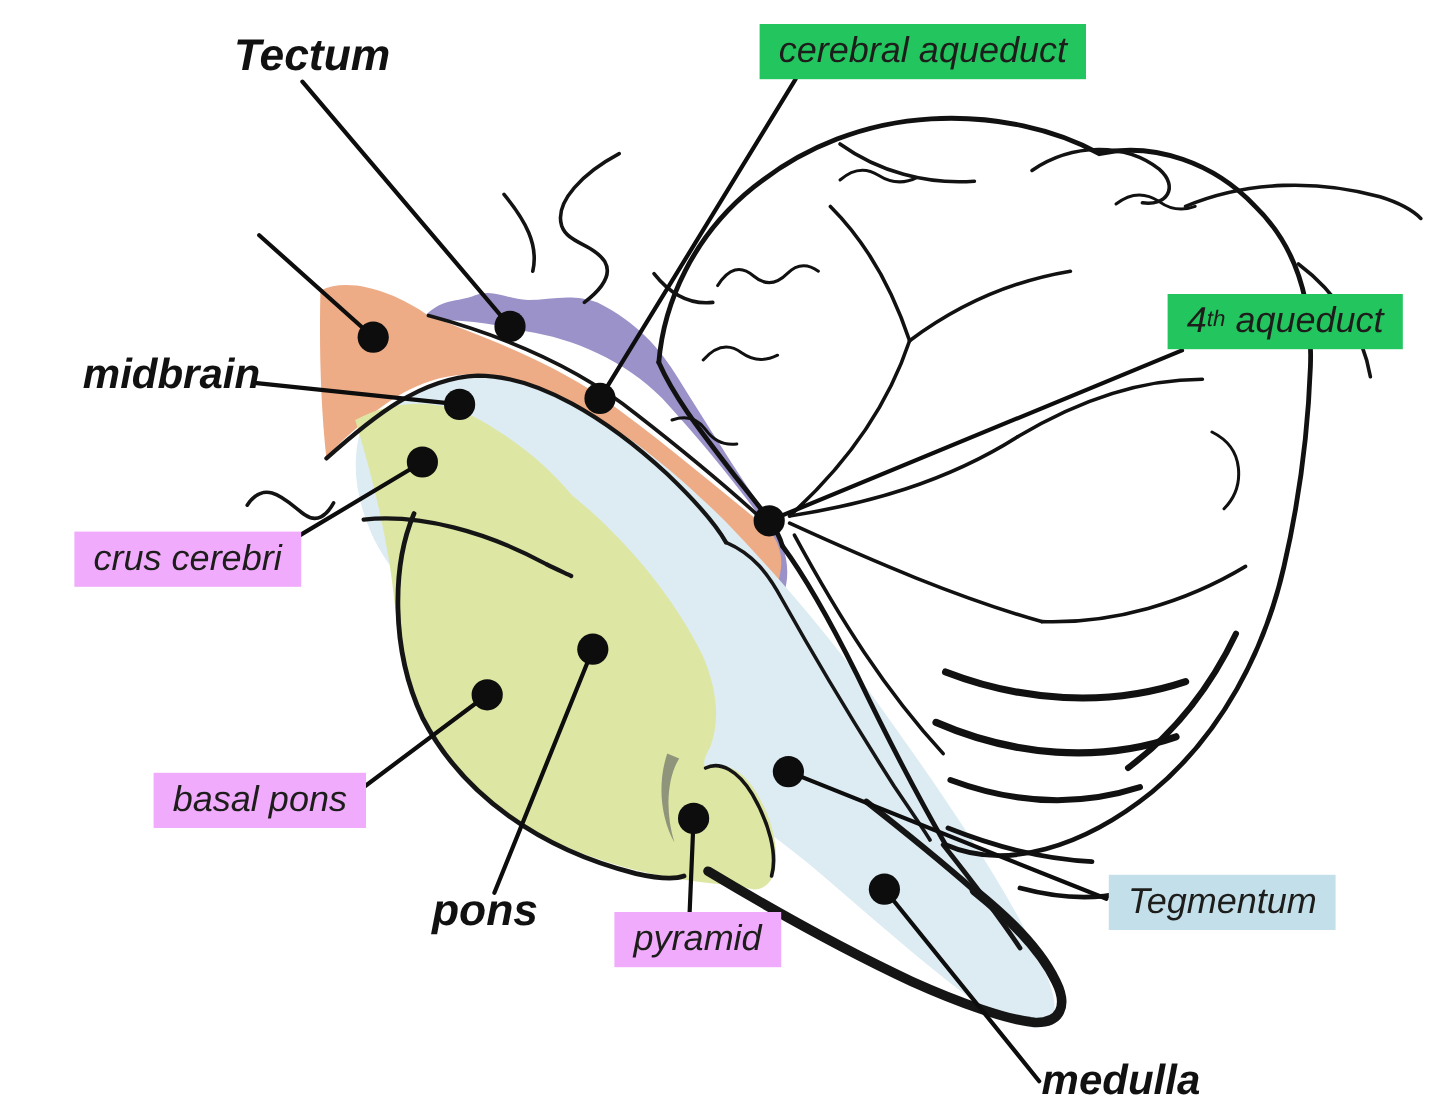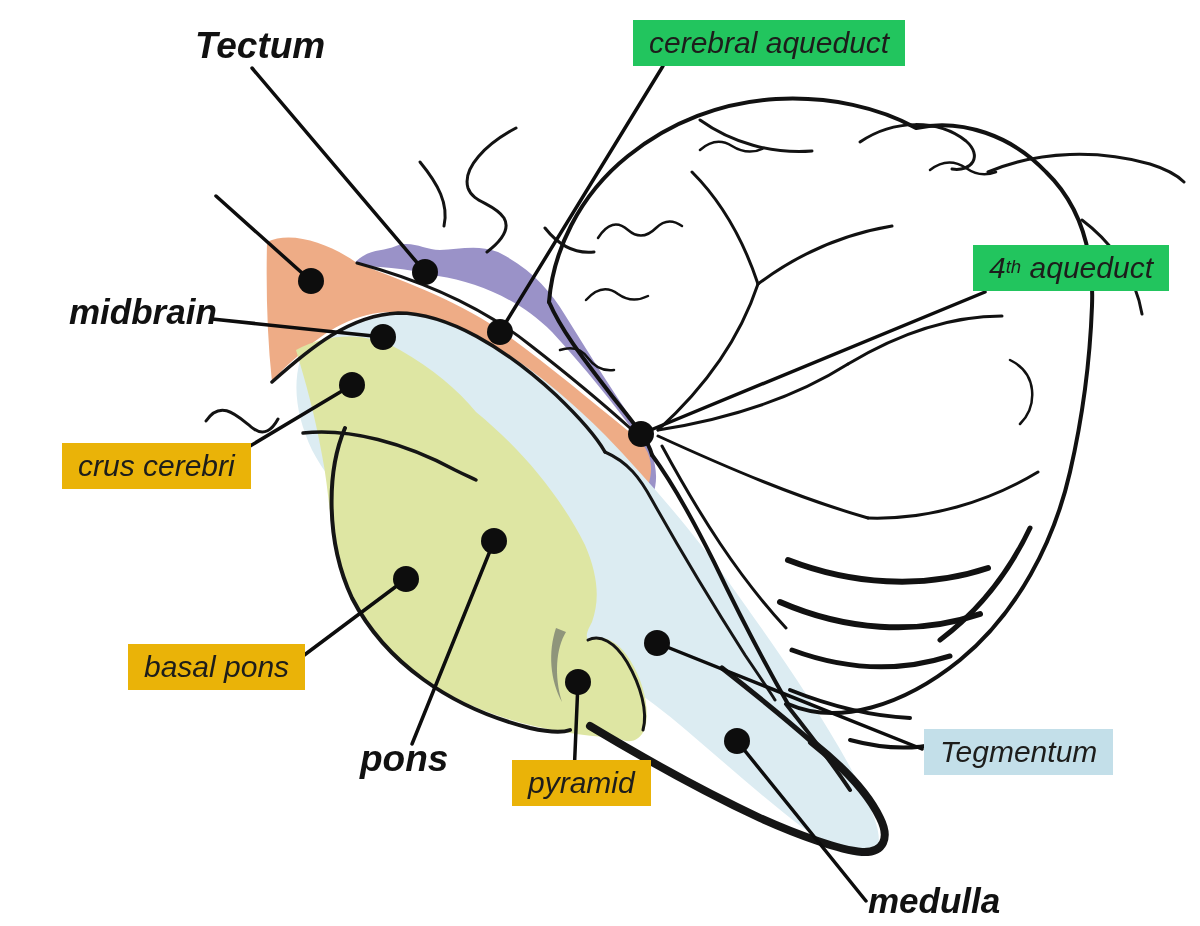--- a/index.html
+++ b/index.html
@@ -7,21 +7,21 @@
     position:relative;width:1200px;height:926px;background:#ffffff;
     font-family:"Liberation Sans",sans-serif;overflow:hidden;
   }
   .stage svg{position:absolute;left:0;top:0;z-index:1;}
   .lbl{
     position:absolute;z-index:2;font-style:italic;white-space:nowrap;
     color:#1d1d1b;line-height:1.05;
   }
   .boxed{font-size:30px;padding:7px 16px;}
   .bg-salmon{background:#22c55e;}
-  .bg-green{background:#eab308;}
+  .bg-green{background:#f0abfc;}
   .bg-blue{background:#c3dfe9;}
   .plain{font-weight:700;color:#111111;}
   .ord{font-size:0.62em;vertical-align:0.28em;margin-top:30px;}
 </style>
 </head>
 <body>
 
 <div class="stage">
 
   <svg width="1200" height="926" viewBox="0 0 1200 926">

